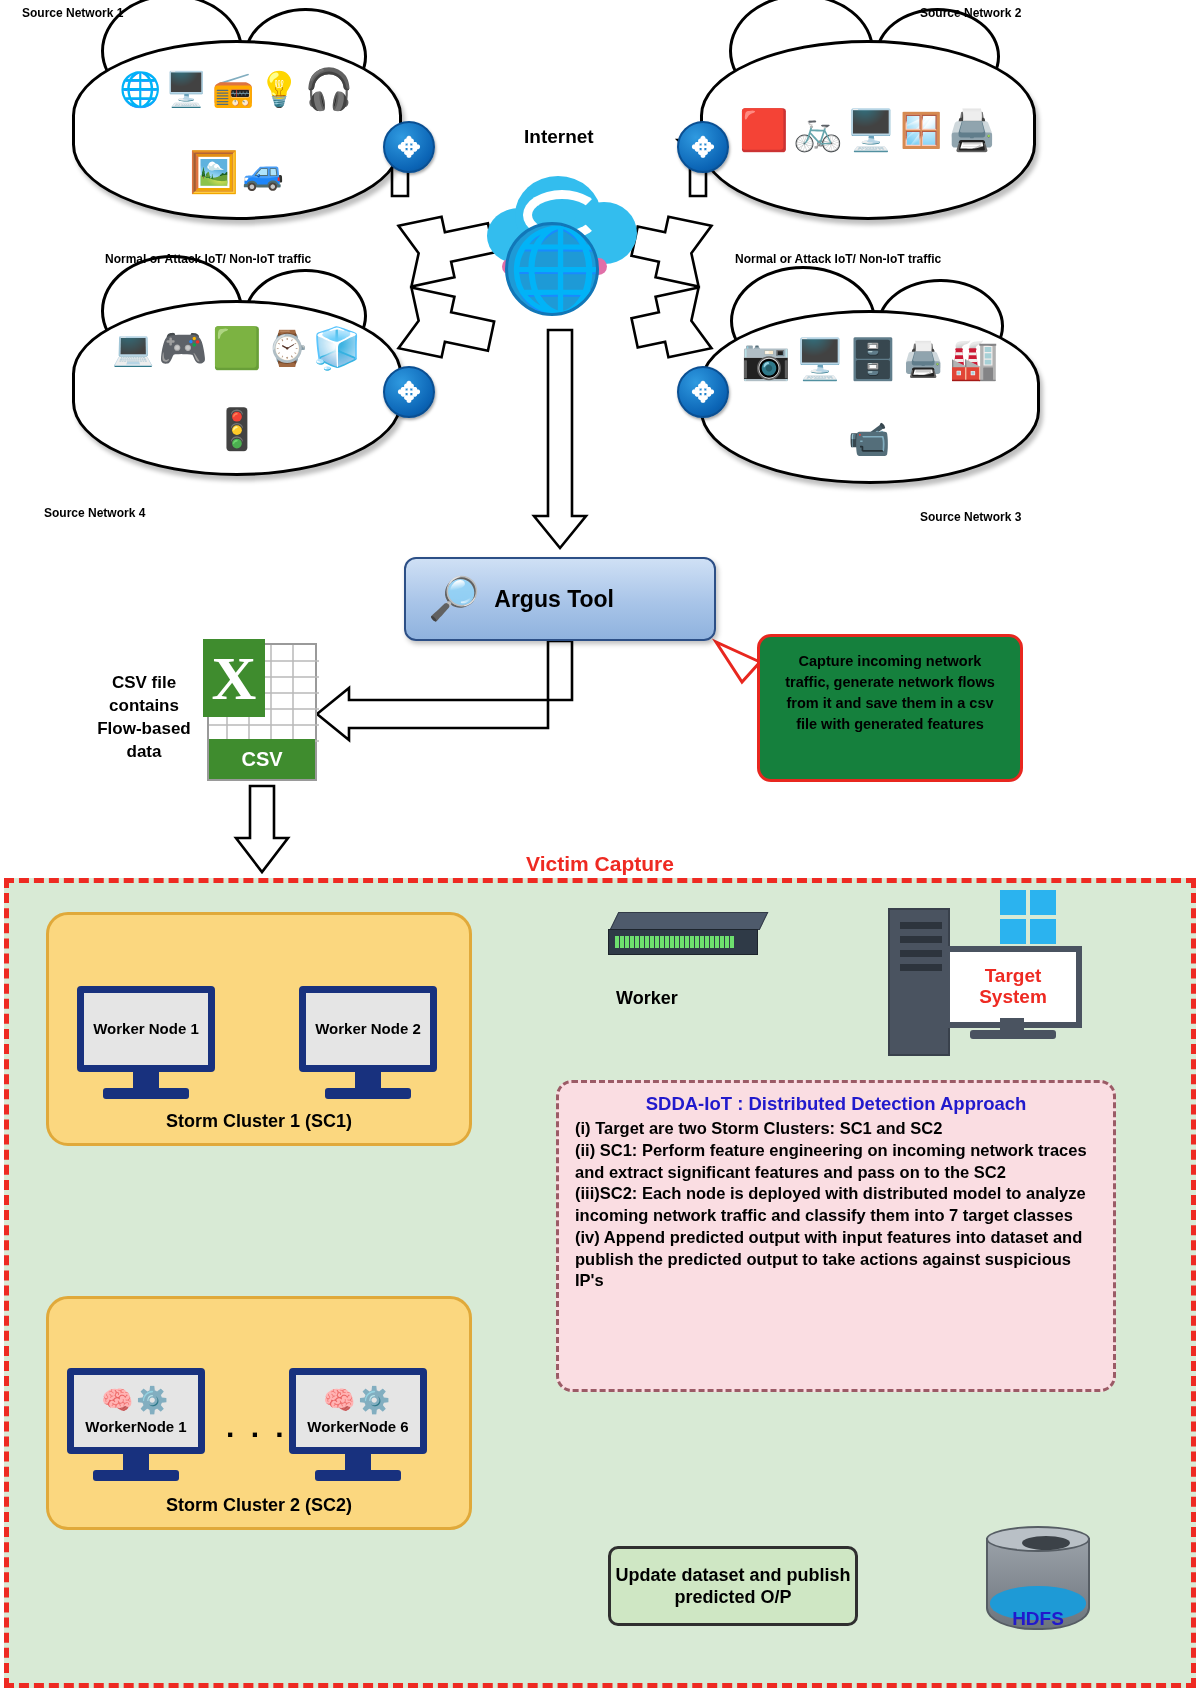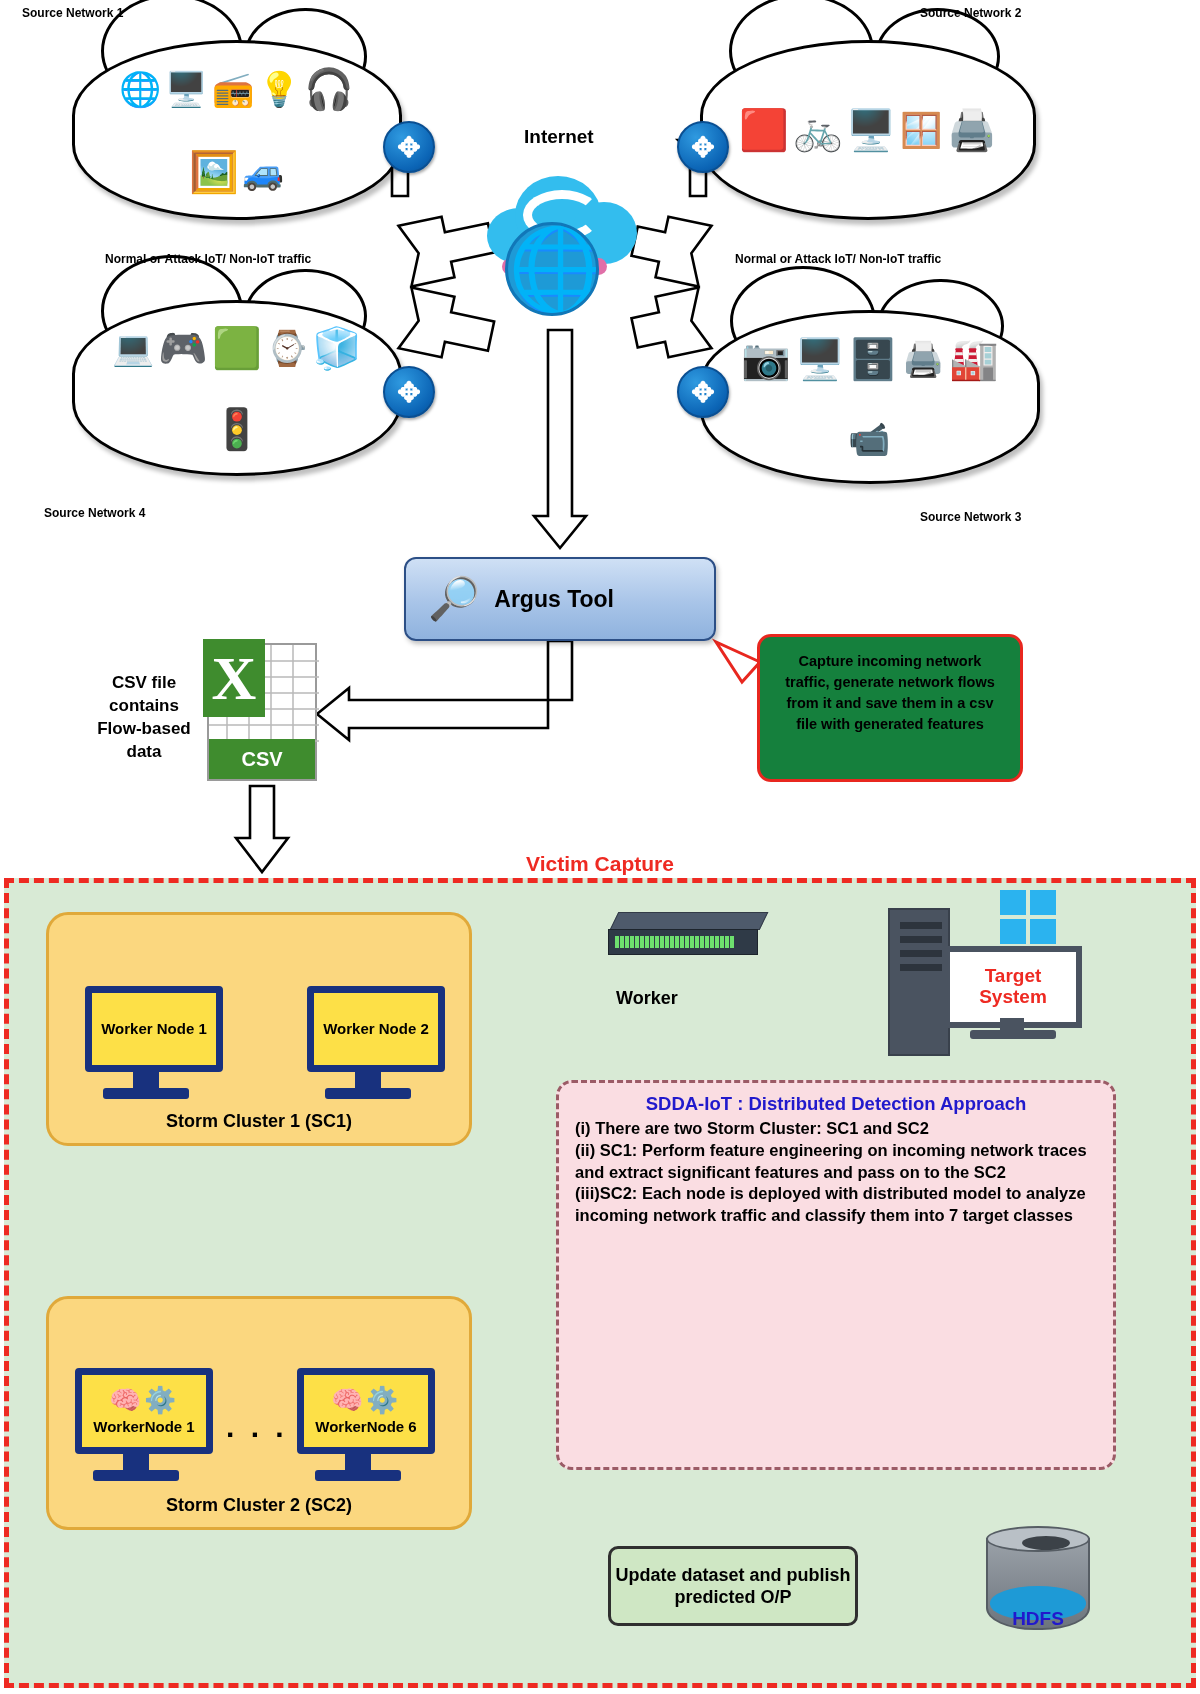--- a/index.html
+++ b/index.html
@@ -197,23 +197,23 @@
     font-weight: bold;
     font-size: 18px;
     color: #000;
   }
   .monitor {
     position: absolute;
     width: 138px; height: 122px;
   }
   .monitor .screen {
     position: absolute;
-    left: 8px; top: 0; width: 138px; height: 86px;
+    left: 0; top: 0; width: 138px; height: 86px;
     border: 7px solid #18317e;
-    background: #fde047;
+    background: #e5e5e5;
     border-radius: 4px;
     display: flex; align-items: center; justify-content: center;
     text-align: center;
     font-weight: bold;
     font-size: 15px;
     line-height: 1.15;
     color: #000;
     overflow: hidden;
   }
   .monitor .neck {
@@ -274,21 +274,21 @@
   .tmon .tbase { position: absolute; left: 26px; top: 94px; width: 86px; height: 9px; background: #4a5360; border-radius: 3px; }
   .winflag {
     position: absolute; left: 1000px; top: 890px; width: 56px; height: 54px;
     display: grid; grid-template-columns: 1fr 1fr; grid-template-rows: 1fr 1fr; gap: 4px;
   }
   .winflag div { background: #2bb3ef; }
 
   
   #sdda-box {
     position: absolute; left: 556px; top: 1080px;
-    width: 560px; height: 390px;
+    width: 560px; height: 312px;
     background: #fadde2;
     border: 3px dashed #9b5b66;
     border-radius: 16px;
     padding: 10px 16px;
   }
   #sdda-title {
     color: #2119cc; font-weight: bold; font-size: 18.5px; text-align: center; margin-bottom: 3px;
   }
   .sdda-line { font-weight: bold; font-size: 16.5px; line-height: 1.32; color: #000; }
 
@@ -561,23 +561,24 @@
     <div class="tscreen">
       <div class="tinner">Target System</div>
     </div>
     <div class="tneck"></div>
     <div class="tbase"></div>
   </div>
 </div>
 
 <div id="sdda-box">
   <div id="sdda-title">SDDA-IoT : Distributed Detection Approach</div>
-  <div class="sdda-line">(i) There are two Storm Cluster: SC1 and SC2</div>
+  <div class="sdda-line">(i) Target are two Storm Clusters: SC1 and SC2</div>
   <div class="sdda-line">(ii) SC1: Perform feature engineering on incoming network traces and extract significant features and pass on to the SC2</div>
   <div class="sdda-line">(iii)SC2: Each node is deployed with distributed model to analyze incoming network traffic and classify them into 7 target classes</div>
+  <div class="sdda-line">(iv) Append predicted output with input features into dataset and publish the predicted output to take actions against suspicious IP's</div>
 </div>
 
 <div id="update-box">
   <span>Update dataset and publish predicted O/P</span>
 </div>
 
 <div id="hdfs">
   <div class="hd-body"></div>
   <div class="hd-swoosh"></div>
   <div class="hd-top">

